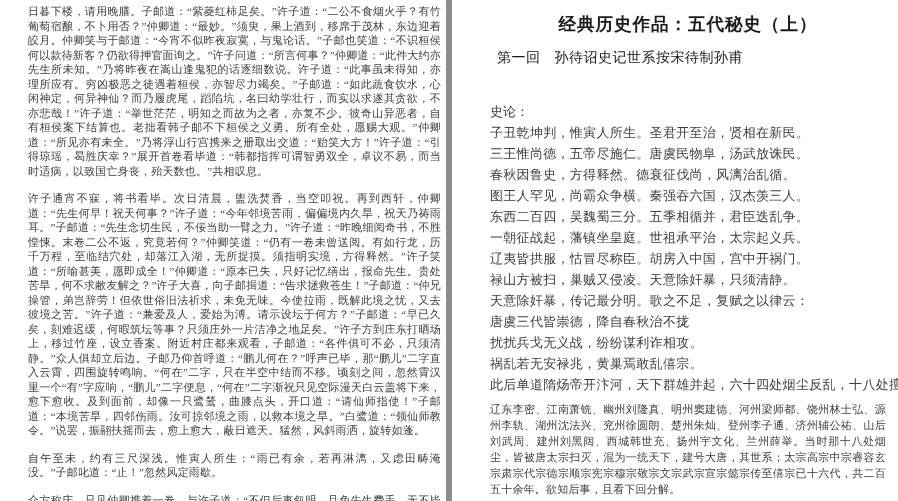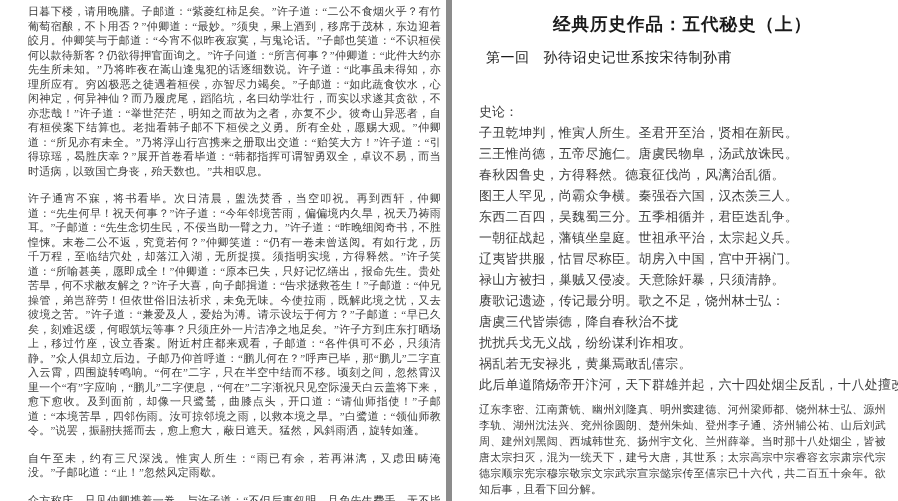--- a/index.html
+++ b/index.html
@@ -6,21 +6,21 @@
   .viewer {
     position:relative;
     width:898px; height:501px;
     background:#14b8a6;
     overflow:hidden;
     font-family:"Liberation Serif","DejaVu Serif",serif;
     color:#3d3d3d;
   }
   .page { position:absolute; top:0; height:501px; background:#ffffff; box-sizing:border-box; }
   .page-left  { left:0;   width:446px; padding:4px 5px 0 28px; }
-  .page-right { left:452px; width:446px; padding:8px 12px 0 27px; }
+  .page-right { left:452px; width:446px; padding:8px 12px 0 38px; }
   .divider { position:absolute; left:446px; top:0; width:6px; height:501px; background:#8c8c8c; }
 
   
   .page-left .para {
     font-size:11px;
     line-height:14.5px;
     text-align:justify;
     text-justify:inter-ideograph;
     margin:0 0 13px 0;
     letter-spacing:0.2px;
@@ -89,21 +89,21 @@
 
     <div class="verses">
       <div class="verse">子丑乾坤判，惟寅人所生。圣君开至治，贤相在新民。</div>
       <div class="verse">三王惟尚德，五帝尽施仁。唐虞民物阜，汤武放诛民。</div>
       <div class="verse">春秋因鲁史，方得释然。德衰征伐尚，风漓治乱循。</div>
       <div class="verse">图王人罕见，尚霸众争横。秦强吞六国，汉杰羡三人。</div>
       <div class="verse">东西二百四，吴魏蜀三分。五季相循并，君臣迭乱争。</div>
       <div class="verse">一朝征战起，藩镇坐皇庭。世祖承平治，太宗起义兵。</div>
       <div class="verse">辽夷皆拱服，怙冒尽称臣。胡房入中国，宫中开祸门。</div>
       <div class="verse">禄山方被扫，巢贼又侵凌。天意除奸暴，只须清静。</div>
-      <div class="verse">赓歌记遗迹，传记最分明。歌之不足，饶州林士弘：</div>
+      <div class="verse">天意除奸暴，传记最分明。歌之不足，复赋之以律云：</div>
       <div class="verse">唐虞三代皆崇德，降自春秋治不拢</div>
       <div class="verse">扰扰兵戈无义战，纷纷谋利诈相攻。</div>
       <div class="verse">祸乱若无安禄兆，黄巢焉敢乱僖宗。</div>
       <div class="verse">此后单道隋炀帝开汴河，天下群雄并起，六十四处烟尘反乱，十八处擅改年号。</div>
     </div>
 
     <p class="closing">辽东李密、江南萧铣、幽州刘隆真、明州窦建德、河州梁师都、饶州林士弘、源州李轨、湖州沈法兴、兖州徐圆朗、楚州朱灿、登州李子通、济州辅公祐、山后刘武周、建州刘黑闼、西城韩世充、扬州宇文化、兰州薛举。当时那十八处烟尘，皆被唐太宗扫灭，混为一统天下，建号大唐，其世系；太宗高宗中宗睿容玄宗肃宗代宗德宗顺宗宪宗穆宗敬宗文宗武宗宣宗懿宗传至僖宗已十六代，共二百五十余年。欲知后事，且看下回分解。</p>
   </div>
 
 </div>

